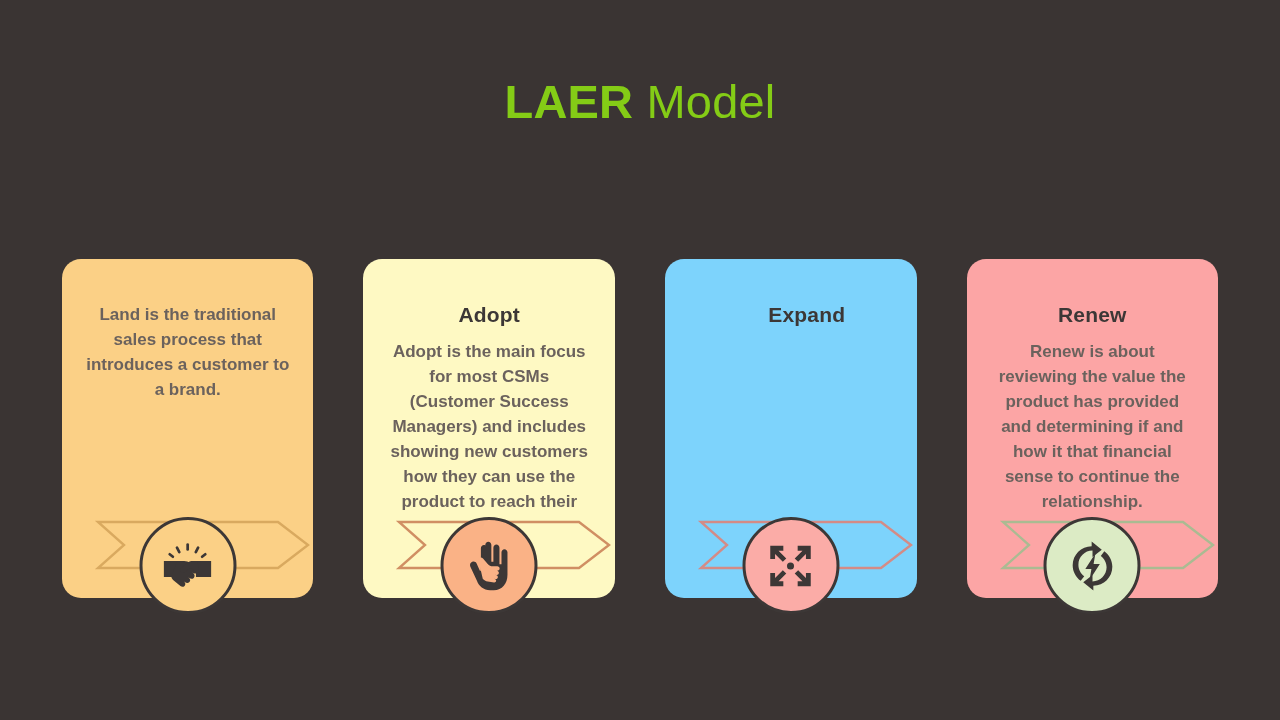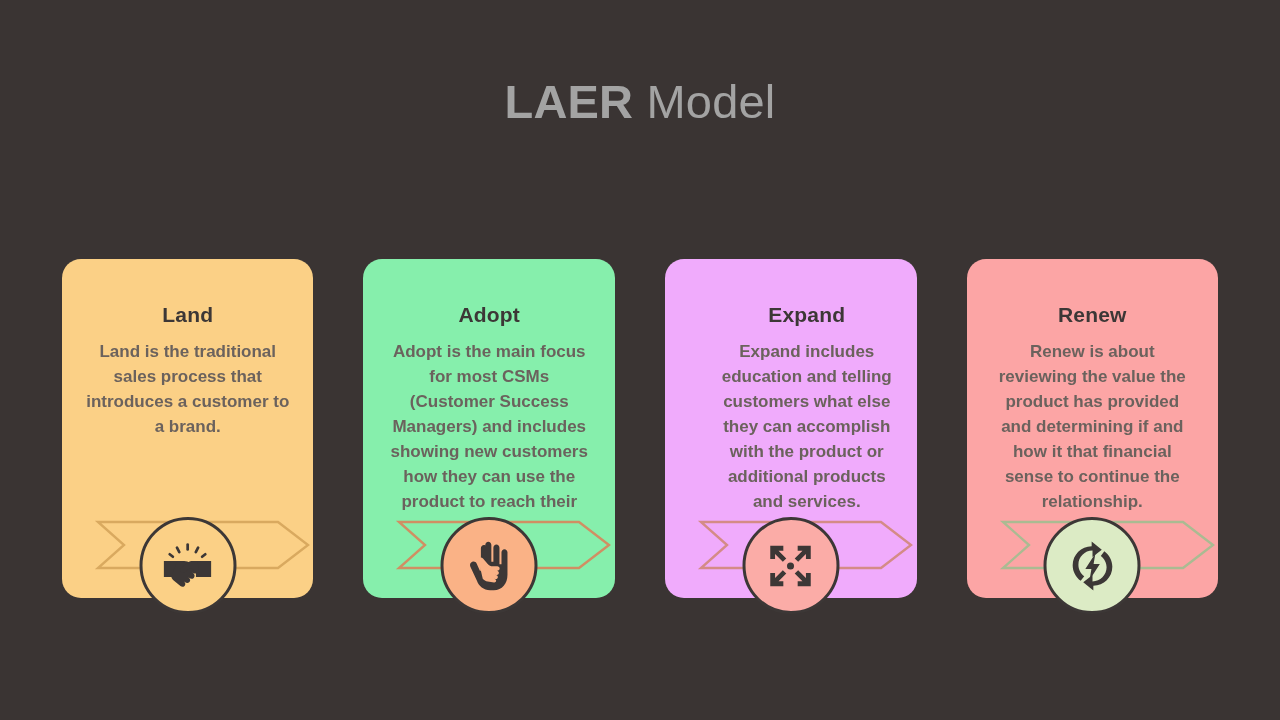--- a/index.html
+++ b/index.html
@@ -19,21 +19,21 @@
   
   .title-block {
     position: absolute;
     top: 78px;
     left: 0;
     width: 1280px;
     text-align: center;
     line-height: 1.0;
   }
   .title-line {
-    color: #a3a3a3;
+    color: #84cc16;
     font-size: 47px;
     letter-spacing: 0.2px;
     white-space: nowrap;
   }
   .title-line-1 { margin-bottom: 13px; }
   .title-strong { font-weight: 700; }
   .title-light  { font-weight: 400; }
 
   
   .cards {
@@ -94,42 +94,41 @@
     border-radius: 50%;
     border: 3px solid #3c3736;
     display: flex;
     align-items: center;
     justify-content: center;
   }
   .icon-circle svg { display: block; }
 
   
   .card-land   { background: #fbd086; }
-  .card-adopt  { background: #86efac; }
-  .card-expand { background: #f0abfc; padding-left: 48px; }
+  .card-adopt  { background: #fef9c3; }
+  .card-expand { background: #7dd3fc; padding-left: 48px; }
   .card-renew  { background: #fca5a5; }
 
   .circ-land   { background: #fbd086; }
   .circ-adopt  { background: #fab286; }
   .circ-expand { background: #fbaca7; }
   .circ-renew  { background: #dcebc5; }
 </style>
 </head>
 <body>
 
 <div class="title-block">
   <div class="title-line title-line-1">
     <span class="title-strong">LAER</span><span class="title-light"> Model</span>
   </div>
 </div>
 
 <div class="cards">
 
   <div class="card card-land">
-    <div class="card-title">Land</div>
     <div class="card-body tone-dark">Land is the traditional sales process that introduces a customer to a brand.</div>
 
     <div class="banner">
       <svg viewBox="0 0 252 62" xmlns="http://www.w3.org/2000/svg">
         <path d="M36 8 L216 8 L246 31 L216 54 L36 54 L62 31 Z" fill="none" stroke="#d9a95f" stroke-width="2.4" stroke-linejoin="miter"></path>
       </svg>
     </div>
 
     <div class="icon-circle circ-land">
       <span>
@@ -169,21 +168,20 @@
           <path d="M21 7 c0-2.2 1.6-3.8 3.6-3.8 2 0 3.6 1.6 3.6 3.8 v20 h2.4 V10.4 c0-2.2 1.6-3.8 3.6-3.8 2 0 3.6 1.6 3.6 3.8 V30 h2.4 V15.8 c0-2.1 1.6-3.7 3.5-3.7 2 0 3.6 1.6 3.6 3.7 v26.6 c0 10.4-6.3 18.4-16.2 18.4 h-4.4 c-7.8 0-13.4-5-15.6-11.2 L3.2 32.6 c-.9-2.4 .3-4.8 2.5-5.6 2.1-.8 4.4 .3 5.3 2.5 l3.6 8 h1.2 V11 c0-2.2 1.6-3.8 3.6-3.8 .6 0 1.1 .1 1.6 .4 z"></path>
 
           <path d="M13.4 27.4 c-1.3-1.4-1.2-3.4 .2-4.6 1.4-1.2 3.5-1 4.7 .4 l5.6 6.4 c1.5 1.7 3.6 2.8 6 2.8 h5.4 c1.5 0 2.7 1.2 2.7 2.6 0 1.5-1.2 2.6-2.7 2.6 h-3.2 l2.6 .1 c1.4 .1 2.5 1.2 2.4 2.6 -.1 1.3-1.2 2.3-2.6 2.3 l-3.2-.1 2.4 .2 c1.3 .1 2.3 1.2 2.2 2.5 -.1 1.2-1.2 2.2-2.5 2.1 l-3.4-.2 2.1 .3 c1.2 .2 2 1.3 1.8 2.5 -.2 1.1-1.3 1.9-2.5 1.7 l-7.4-1.1 c-2.6-.4-4.4-1.5-6-3.3 z" fill="#fab286"></path>
         </svg>
       </span>
     </div>
   </div>
 
   <div class="card card-expand">
     <div class="card-title">Expand</div>
-    <div class="card-body tone-dark">Expand includes education and telling customers what else they can accomplish with the product or additional products and services.</div>
 
     <div class="banner">
       <svg viewBox="0 0 252 62" xmlns="http://www.w3.org/2000/svg">
         <path d="M36 8 L216 8 L246 31 L216 54 L36 54 L62 31 Z" fill="none" stroke="#d48b86" stroke-width="2.4" stroke-linejoin="miter"></path>
       </svg>
     </div>
 
     <div class="icon-circle circ-expand">
       <span>
         <svg width="54" height="54" viewBox="0 0 64 64" xmlns="http://www.w3.org/2000/svg" fill="#3c3736">

